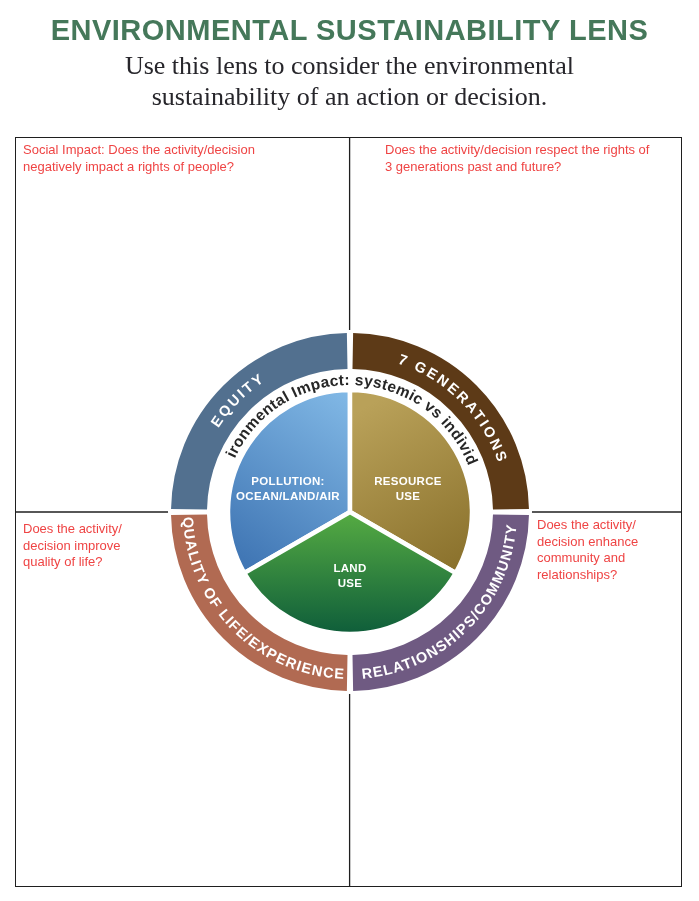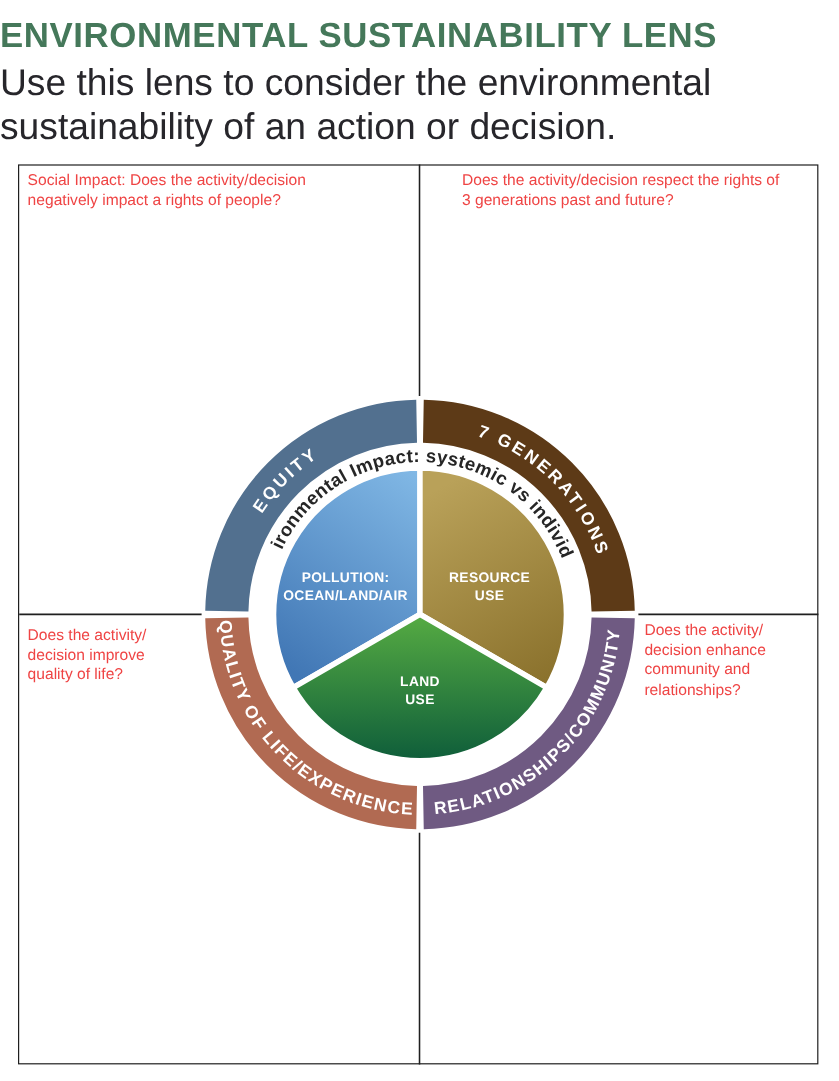--- a/index.html
+++ b/index.html
@@ -1,26 +1,26 @@
 <!DOCTYPE html>
 <html><head>
 <meta charset="utf-8">
 <style>
   html,body{margin:0;padding:0;background:#ffffff;}
   body{
     width:699px;height:901px;position:relative;overflow:hidden;
     font-family:"Liberation Sans", sans-serif;
   }
-  .header{position:absolute;top:14px;left:0;width:699px;text-align:left;}
+  .header{position:absolute;top:14px;left:0;width:699px;text-align:center;}
   .title{
     font-size:29px;font-weight:800;color:#45785a;letter-spacing:.5px;
     line-height:1.15;
   }
   .subtitle{
-    font-size:31px;font-weight:500;color:#27262b;line-height:1.17;margin-top:4px;
+    font-size:26px;font-weight:500;color:#27262b;line-height:1.17;margin-top:4px;font-family:Liberation Serif, serif;
   }
   .board{
     position:absolute;left:15px;top:137px;width:667px;height:750px;
     border:1.4px solid #1f1f1f;box-sizing:border-box;background:#ffffff;
   }
   .lens-svg{position:absolute;left:0;top:0;width:699px;height:901px;}
   .question{
     position:absolute;font-size:13px;font-weight:500;color:#ef4444;line-height:1.28;
   }
   .q-tl{left:23px;top:142px;width:330px;}

